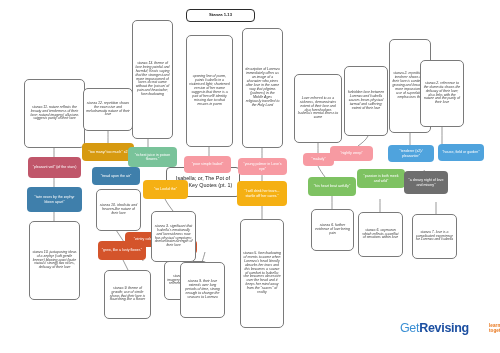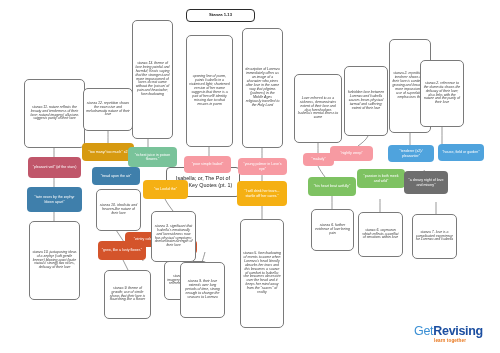--- a/index.html
+++ b/index.html
@@ -55,21 +55,21 @@
     border-radius:4px;
     color:#1c1c1c;
     font-size:5.4px;
     font-weight:normal;
     padding:2px 3px;
     line-height:1.25;
   }
 
   
   #logo{position:absolute;left:414px;top:322px;width:80px;height:24px;
-    display:flex;flex-direction:column;align-items:flex-start;justify-content:center;}
+    display:flex;flex-direction:row;align-items:flex-start;justify-content:center;}
   #logo .lg-main{font-size:12.5px;letter-spacing:-0.3px;line-height:1;}
   #logo .lg-get{color:#3a8fd4;font-weight:normal;}
   #logo .lg-rev{color:#1c4fa1;font-weight:bold;}
   #logo .lg-sub{color:#e8761c;font-size:4.6px;font-weight:bold;margin-top:1px;margin-left:20px;letter-spacing:0.1px;}
 </style>
 </head>
 <body>
 
 <div id="canvas">
 

